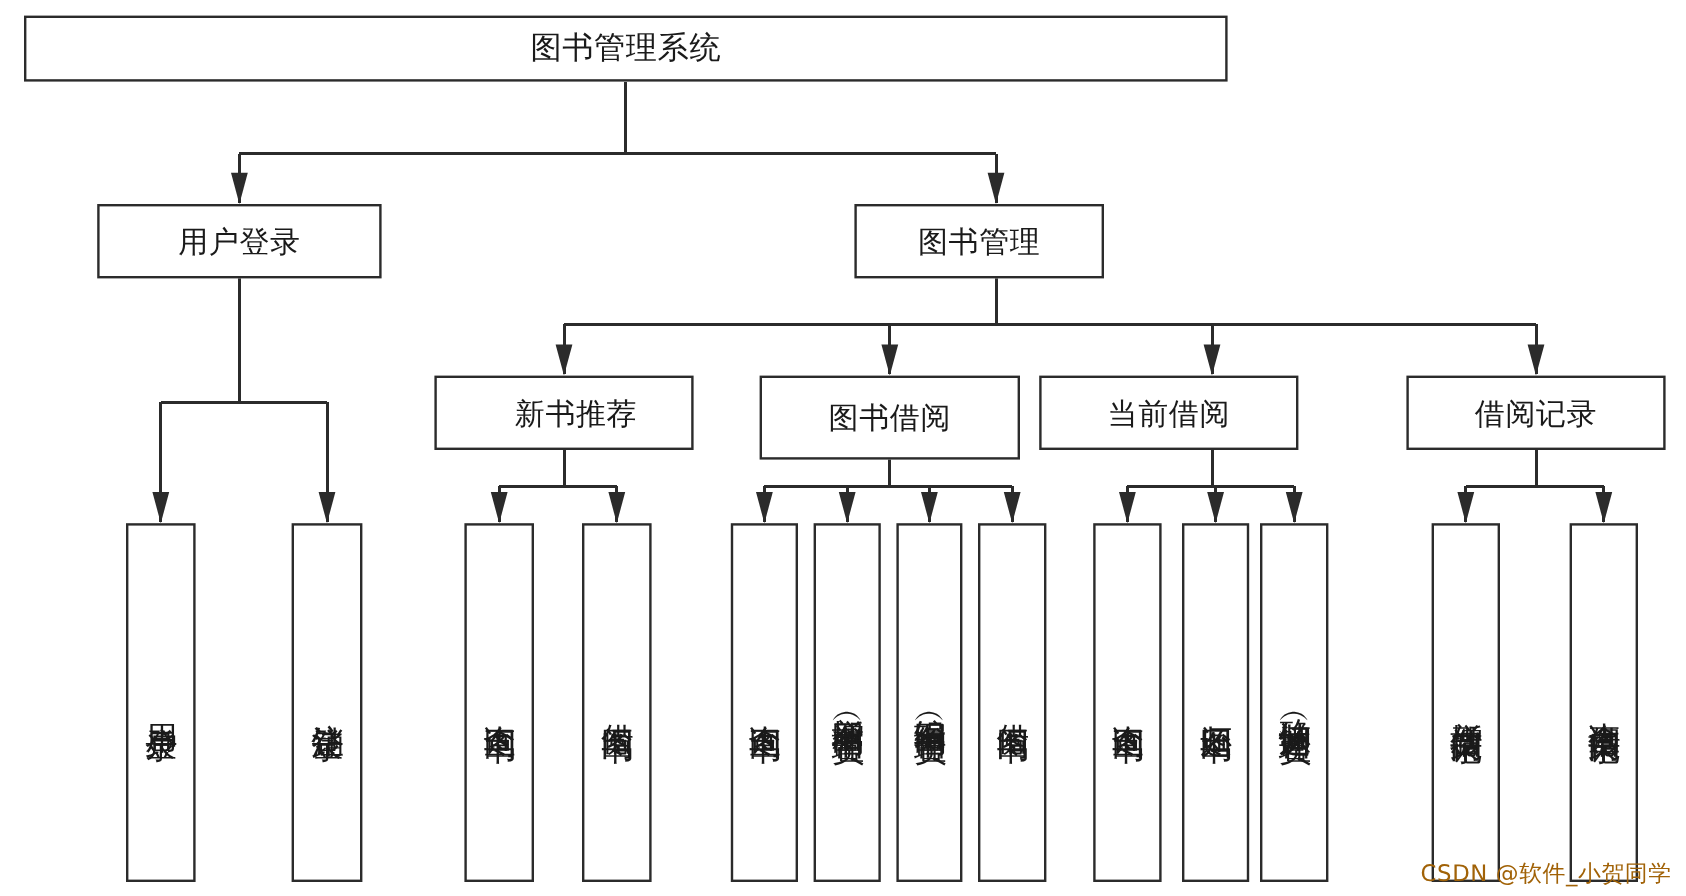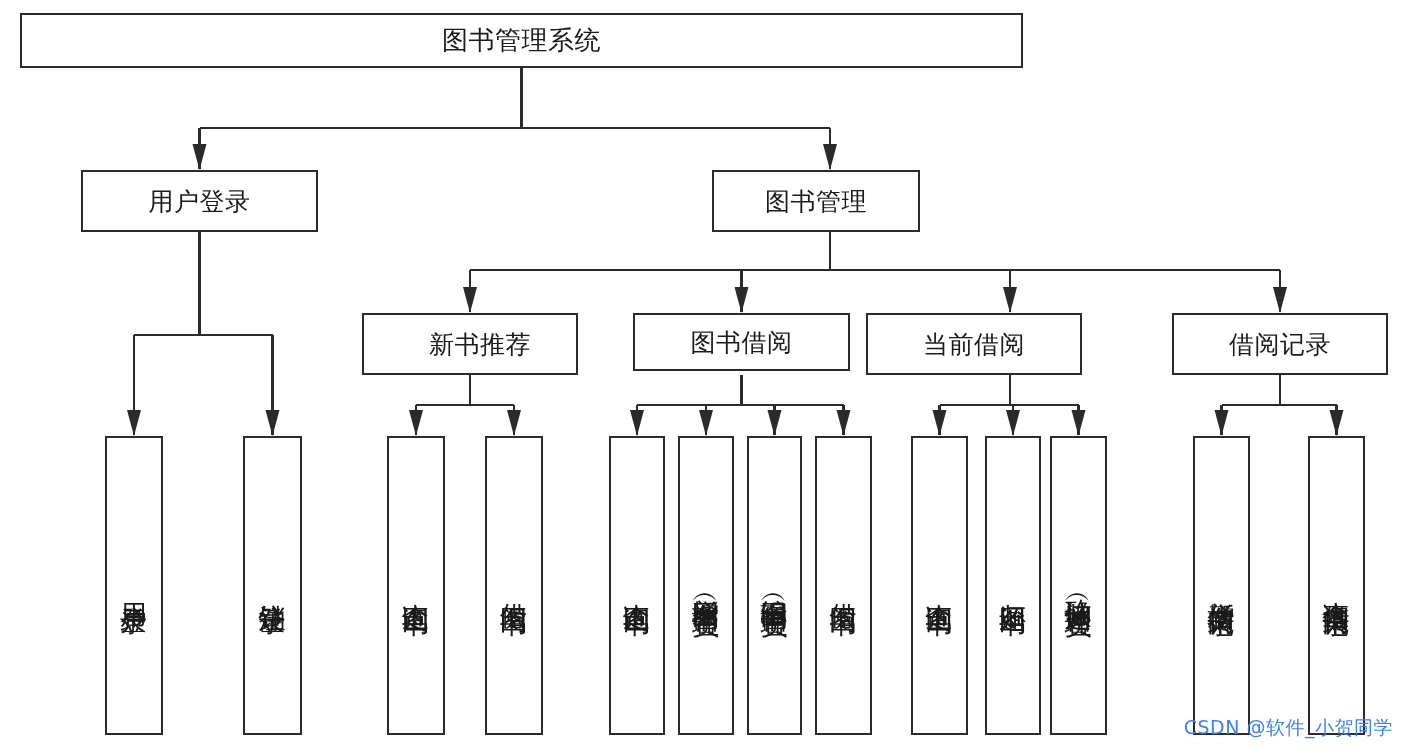--- a/index.html
+++ b/index.html
@@ -52,21 +52,21 @@
     text-orientation: upright;
     font-size: 27px;
     letter-spacing: 2px;
   }
   .node-box.root .node-label { font-size: 26px; }
   .watermark {
     position: absolute;
     right: 12px;
     bottom: 6px;
     font-size: 19px;
-    color: #3b82f6;
+    color: #a16207;
     letter-spacing: 0.5px;
     white-space: nowrap;
     font-family: "DejaVu Sans", "Liberation Sans", sans-serif;
   }
 </style>
 </head>
 <body>
 
 <div id="diagram-root">
 
@@ -131,21 +131,21 @@
       </div>
       <div class="node-box horizontal" style="left: 81px; top: 170px; width: 237px; height: 62px;">
         <span class="node-label">用户登录</span>
       </div>
       <div class="node-box horizontal" style="left: 712px; top: 170px; width: 208px; height: 62px;">
         <span class="node-label">图书管理</span>
       </div>
       <div class="node-box horizontal" style="left: 362px; top: 313px; width: 216px; height: 62px; padding-left: 20px;">
         <span class="node-label">新书推荐</span>
       </div>
-      <div class="node-box horizontal" style="left: 633px; top: 313px; width: 217px; height: 58px;">
+      <div class="node-box horizontal" style="left: 633px; top: 313px; width: 217px; height: 70px;">
         <span class="node-label">图书借阅</span>
       </div>
       <div class="node-box horizontal" style="left: 866px; top: 313px; width: 216px; height: 62px;">
         <span class="node-label">当前借阅</span>
       </div>
       <div class="node-box horizontal" style="left: 1172px; top: 313px; width: 216px; height: 62px;">
         <span class="node-label">借阅记录</span>
       </div>
       <div class="node-box vertical" style="left: 105px; top: 436px; width: 58px; height: 299px;">
         <span class="node-label">用户登录</span>

